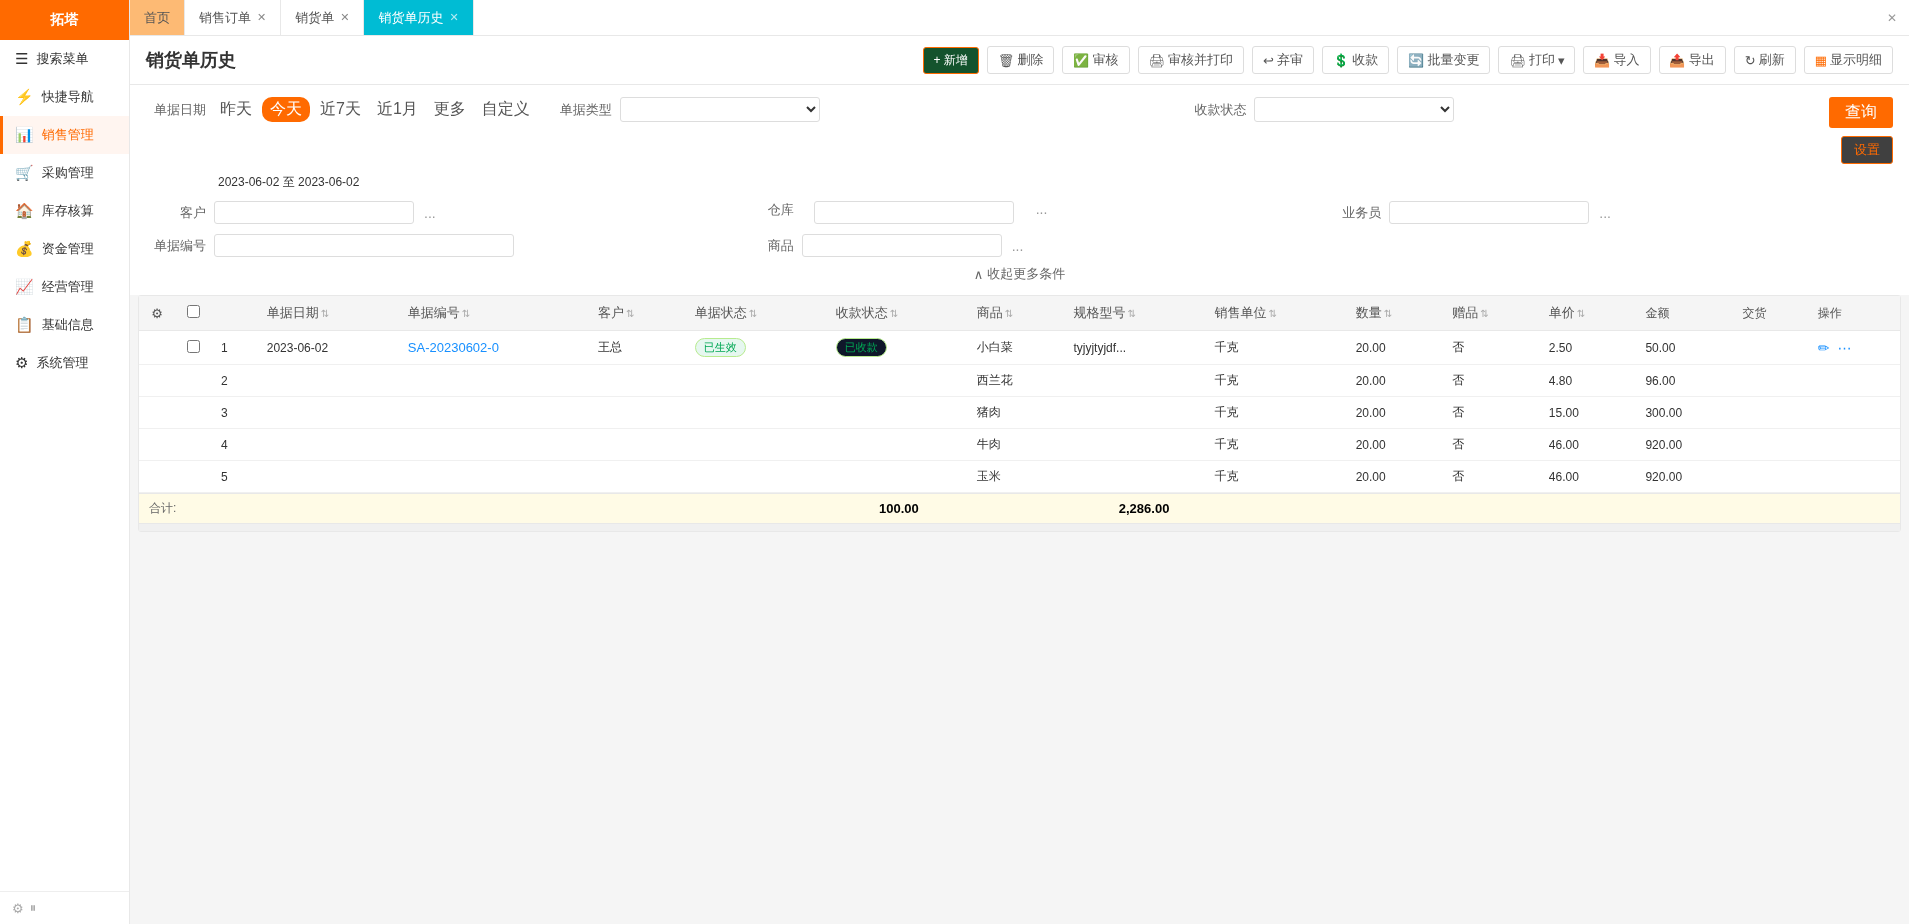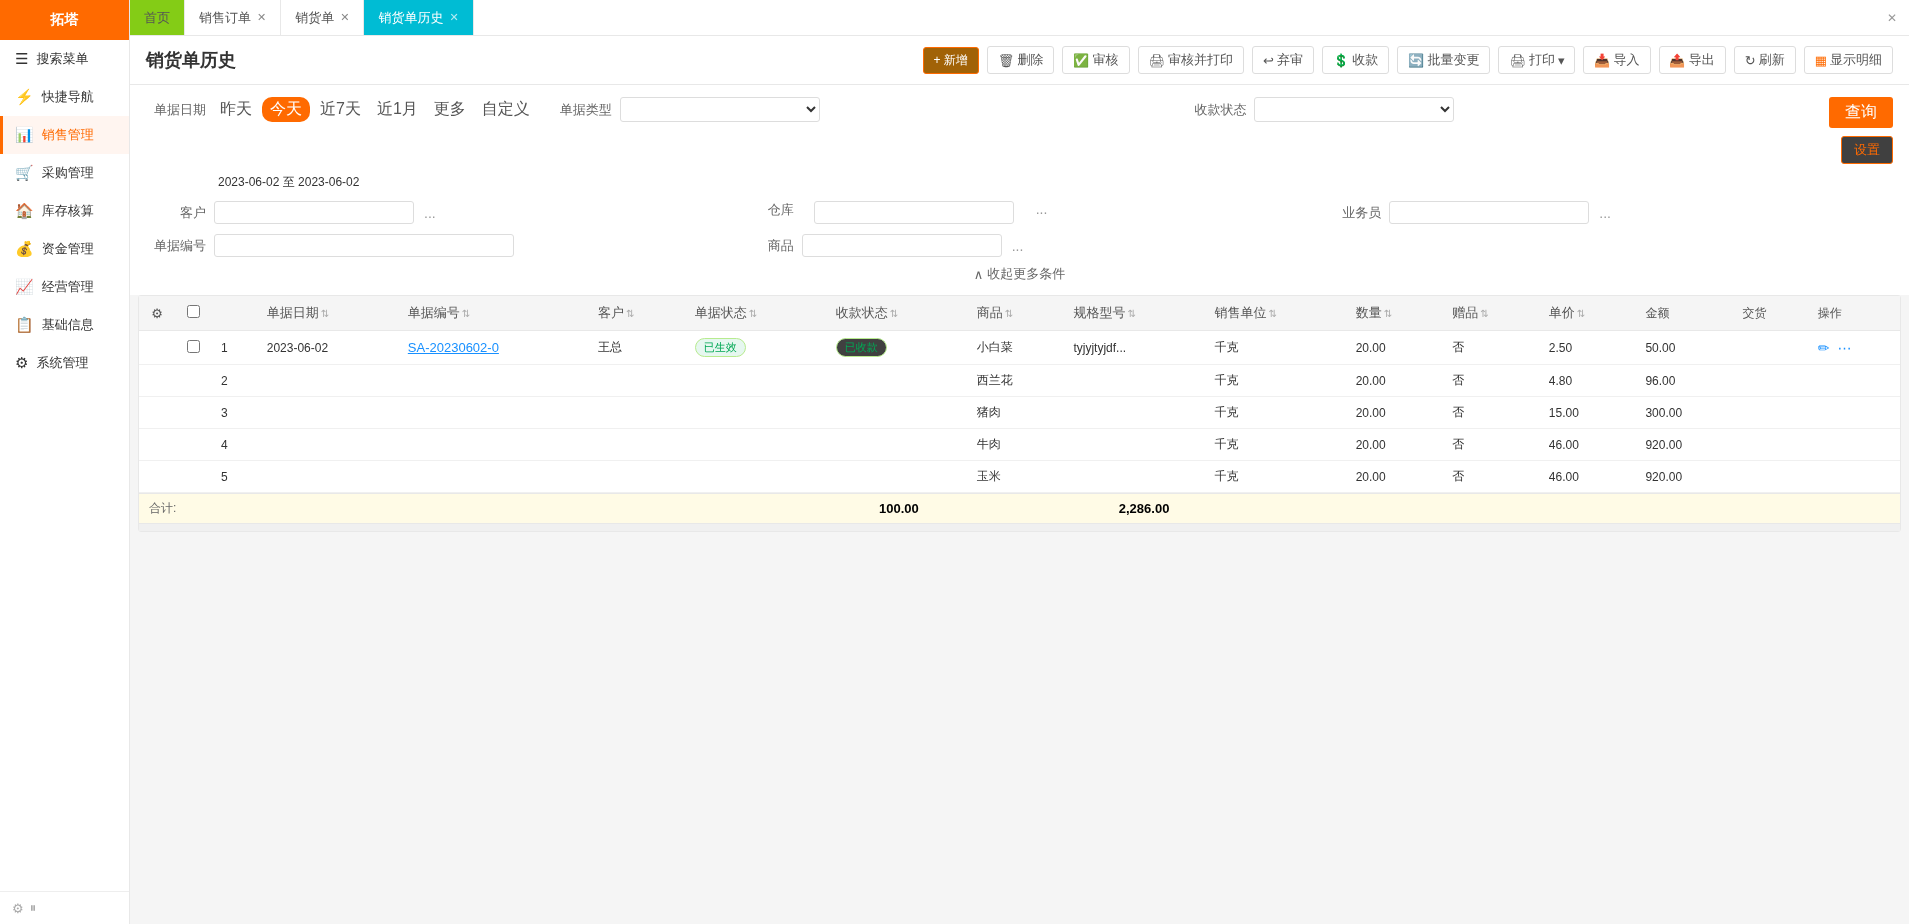--- a/index.html
+++ b/index.html
@@ -68,21 +68,21 @@
       align-items: center;
       padding: 0 14px;
       height: 100%;
       border-right: 1px solid #e8e8e8;
       cursor: pointer;
       color: #555;
       gap: 6px;
       font-size: 13px;
       white-space: nowrap;
     }
-    .tab:first-child { background: #84cc16; }
+    .tab:first-child { background: #fdba74; }
     .tab.active { background: #00bcd4; color: #fff; }
     .tab .close-btn { font-size: 11px; color: inherit; opacity: 0.7; }
     .tab-spacer { flex: 1; }
     .tab-close-all { padding: 0 12px; color: #999; cursor: pointer; font-size: 12px; }
 
     
     .page-content {
       flex: 1;
       overflow-y: auto;
       background: #f5f5f5;
@@ -114,21 +114,21 @@
       gap: 3px;
       padding: 4px 10px;
       border: 1px solid #ddd;
       background: #fff;
       border-radius: 3px;
       cursor: pointer;
       color: #555;
       font-size: 12px;
       white-space: nowrap;
     }
-    .btn-primary { background: #a16207; color: #fff; border-color: #ff6a00; }
+    .btn-primary { background: #14532d; color: #fff; border-color: #ff6a00; }
     .filter-label {
       color: #666;
       min-width: 60px;
       text-align: right;
       font-size: 13px;
     }
     .filter-value {
       display: flex;
       align-items: center;
       gap: 6px;
@@ -226,22 +226,22 @@
     }
     .th-sort { display: flex; align-items: center; gap: 2px; }
     .sort-icon { color: #aaa; font-size: 10px; }
     .status-badge {
       display: inline-block;
       padding: 1px 8px;
       border-radius: 10px;
       font-size: 11px;
     }
     .status-active { background: #e6f7f0; color: #00a854; border: 1px solid #b7eb8f; }
-    .status-paid { background: #404040; color: #00a854; border: 1px solid #b7eb8f; }
-    .link-text { color: #1890ff; cursor: pointer; text-decoration: underline; }
+    .status-paid { background: #0f172a; color: #00a854; border: 1px solid #b7eb8f; }
+    .link-text { color: #1890ff; cursor: pointer; }
 
     
     .th-settings { width: 36px; text-align: center; }
     .th-checkbox { width: 36px; text-align: center; }
 
     
     .table-footer {
       background: #fffbe6;
       border-top: 1px solid #e8e8e8;
       display: flex;

